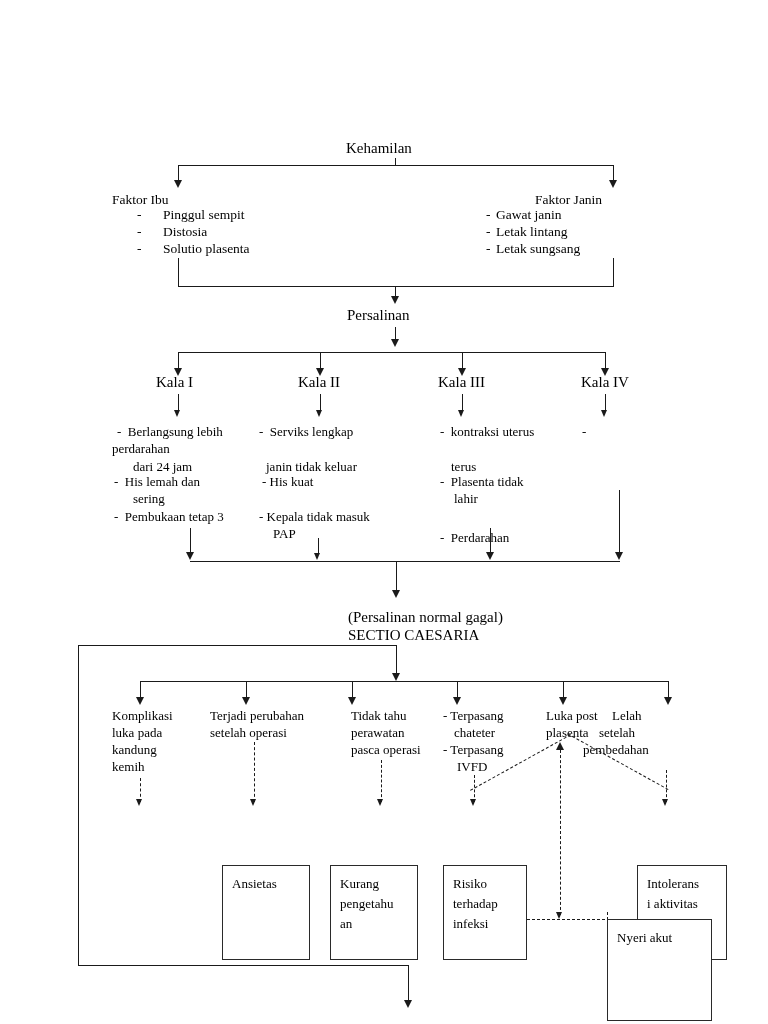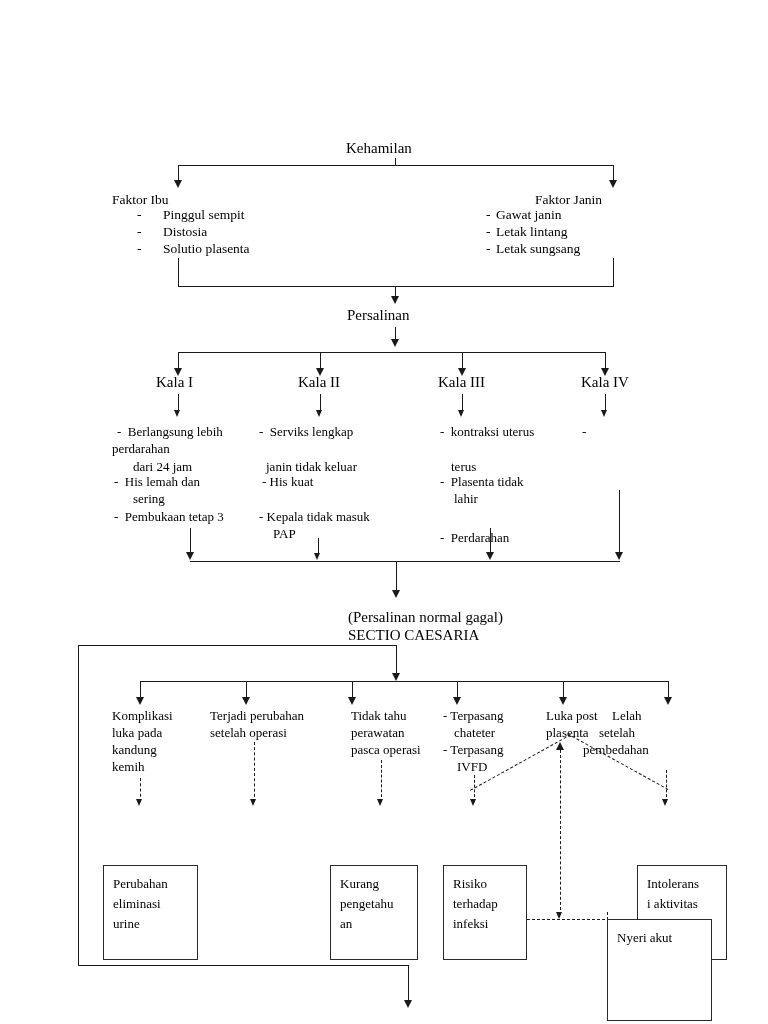--- a/index.html
+++ b/index.html
@@ -221,26 +221,24 @@
   <div class="vdash" style="left:560px; top:750px; height:165px;"></div>
   <div class="arrowdown sm" style="left:556px; top:912px;"></div>
 
   <div class="hdash" style="left:482px; top:919px; width:178px;"></div>
   <div class="vdash" style="left:482px; top:912px; height:8px;"></div>
   <div class="vdash" style="left:607px; top:912px; height:8px;"></div>
   <div class="vdash" style="left:658px; top:912px; height:10px;"></div>
   <div class="arrowdown sm" style="left:497px; top:915px;"></div>
   <div class="arrowdown sm" style="left:651px; top:921px;"></div>
 
-  <div class="dbox" style="left:103px; top:865px; width:95px; height:95px;">
-    <div>Perubahan</div>
-    <div>eliminasi</div>
-    <div>urine</div>
-  </div>
-
+
+  <div class="dbox" style="left:222px; top:865px; width:88px; height:95px;">
+    <div>Ansietas</div>
+  </div>
 
   <div class="dbox" style="left:330px; top:865px; width:88px; height:95px;">
     <div>Kurang</div>
     <div>pengetahu</div>
     <div>an</div>
   </div>
 
   <div class="dbox" style="left:443px; top:865px; width:84px; height:95px;">
     <div>Risiko</div>
     <div>terhadap</div>

